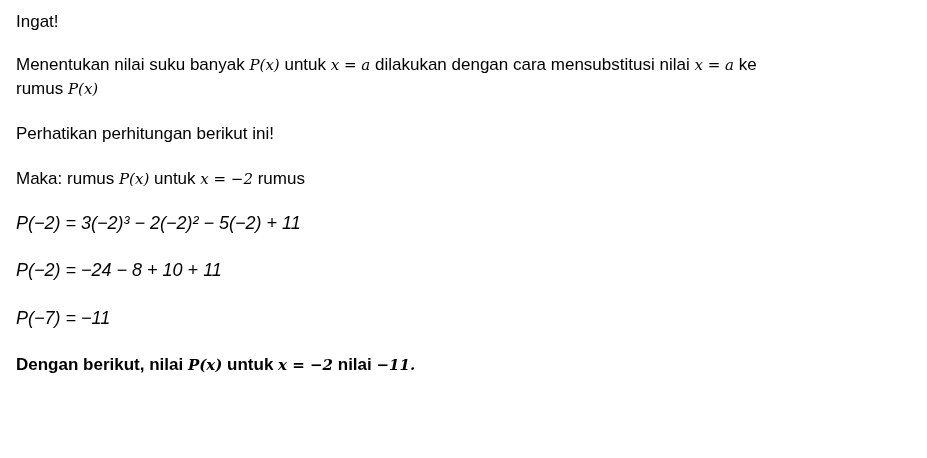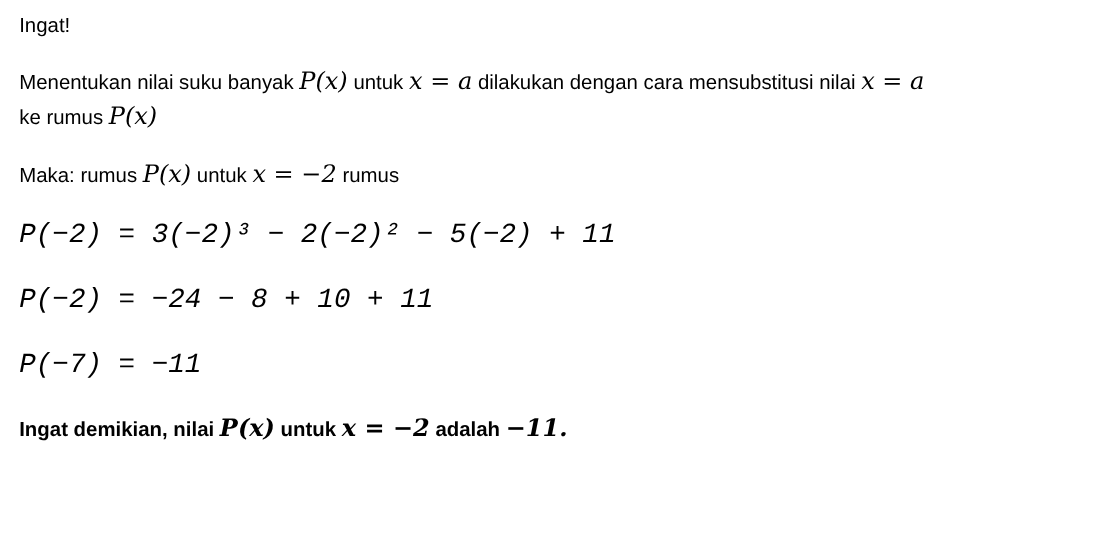--- a/index.html
+++ b/index.html
@@ -23,27 +23,27 @@
     font-size: 17px;
     line-height: 1.45;
     margin: 0 0 20px 0;
   }
   .block.tight {
     margin-bottom: 18px;
   }
   .math {
     font-family: "DejaVu Serif", "Liberation Serif", serif;
     font-style: italic;
-    font-size: 20px;
+    font-size: 15px;
     text-align: center;
   }
   .mathline {
-    font-family: Liberation Mono, monospace;
+    font-family: Liberation Sans, sans-serif;
     font-style: italic;
-    font-size: 23px;
+    font-size: 18px;
     margin: 0 0 22px 0;
     line-height: 1.4;
     white-space: nowrap;
   }
   .bold-line {
     font-size: 17px;
     font-weight: bold;
     margin: 0 0 8px 0;
     line-height: 1.45;
   }
@@ -59,29 +59,32 @@
 
   <p class="block tight">
     <span>Ingat!</span>
   </p>
 
   <p class="block wrap-line">
     <span>Menentukan nilai suku banyak </span><span class="math">P(x)</span><span> untuk </span><span class="math">x = a</span><span> dilakukan dengan cara mensubstitusi nilai </span><span class="math">x = a</span><span> ke</span>
     <span>rumus </span><span class="math">P(x)</span>
   </p>
 
+  <p class="block">
+    <span>Perhatikan perhitungan berikut ini!</span>
+  </p>
 
 
   <p class="block">
     <span>Maka: rumus </span><span class="math">P(x)</span><span> untuk </span><span class="math">x = −2</span><span> rumus</span>
   </p>
 
   <p class="mathline">P(−2) = 3(−2)³ − 2(−2)² − 5(−2) + 11</p>
 
   <p class="mathline">P(−2) = −24 − 8 + 10 + 11</p>
 
   <p class="mathline">P(−7) = −11</p>
 
   <p class="bold-line">
-    <span>Ingat demikian, nilai </span><span class="math">P(x)</span><span> untuk </span><span class="math">x = −2</span><span> adalah </span><span class="math">−11.</span>
+    <span>Dengan berikut, nilai </span><span class="math">P(x)</span><span> untuk </span><span class="math">x = −2</span><span> nilai </span><span class="math">−11.</span>
   </p>
 
 </div>
 
 </body></html>

